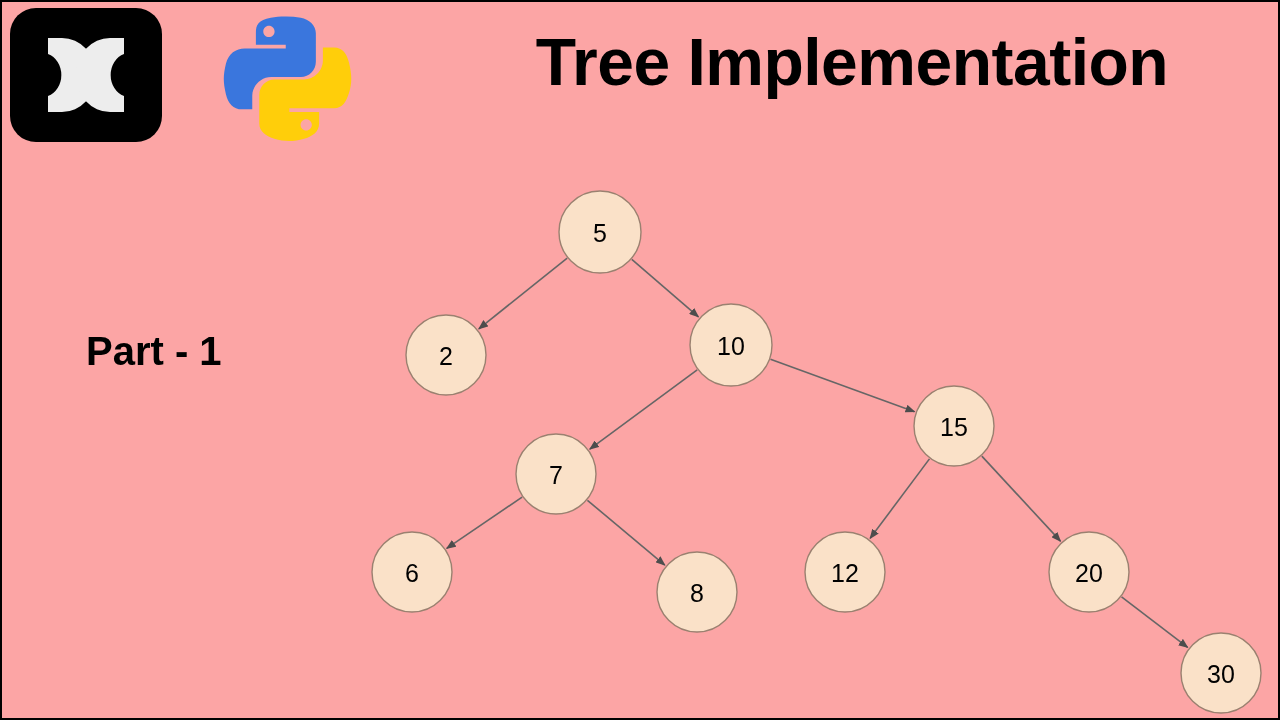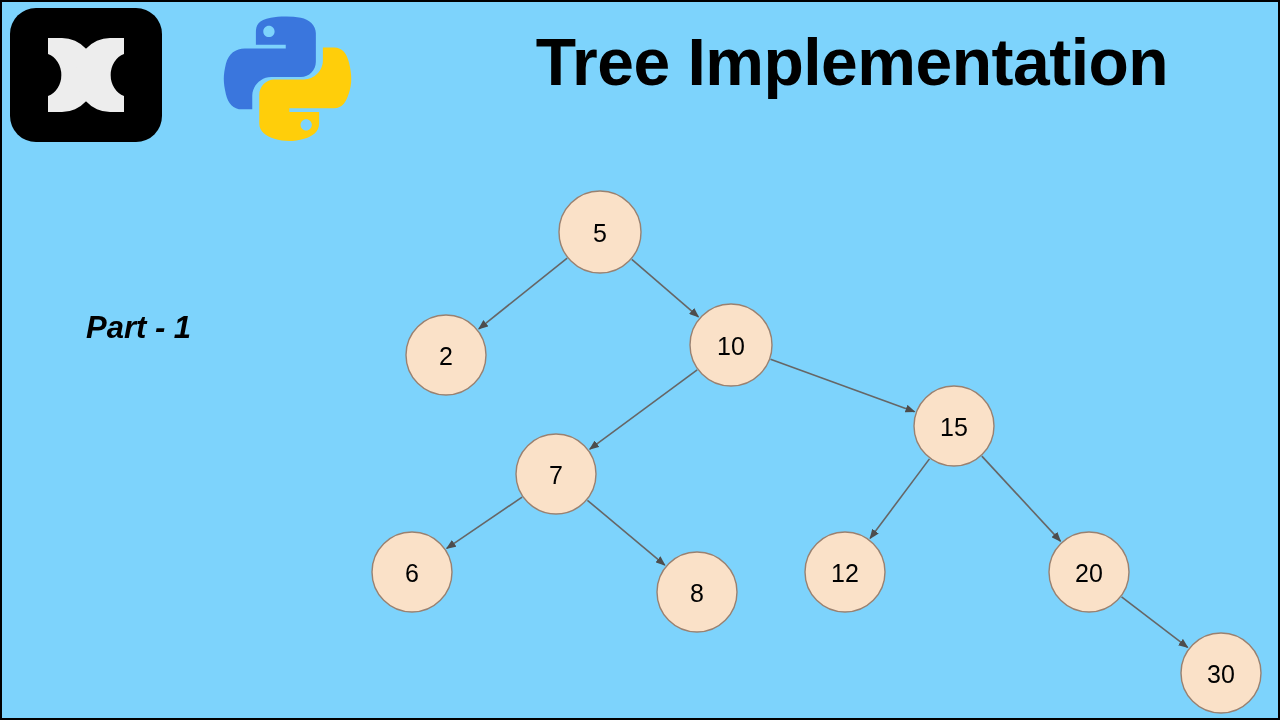--- a/index.html
+++ b/index.html
@@ -11,21 +11,21 @@
   body {
     width: 1280px;
     height: 720px;
     overflow: hidden;
     font-family: "Liberation Sans", sans-serif;
   }
   #slide {
     position: relative;
     width: 1280px;
     height: 720px;
-    background: #7dd3fc;
+    background: #fca5a5;
     box-sizing: border-box;
     border: 2px solid #000000;
     overflow: hidden;
   }
 
   
   #logo-row {
     position: absolute;
     left: 8px;
     top: 6px;
@@ -62,28 +62,27 @@
     font-family: "Liberation Sans", sans-serif;
     font-weight: bold;
     font-size: 66px;
     line-height: 76px;
     letter-spacing: -0.5px;
     white-space: nowrap;
   }
   #part-label {
     position: absolute;
     left: 84px;
-    top: 302px;
+    top: 325px;
     color: #000000;
     font-family: "Liberation Sans", sans-serif;
     font-weight: bold;
-    font-size: 31px;
+    font-size: 40px;
     line-height: 48px;
     white-space: nowrap;
-    font-style: italic;
   }
 
   
   #tree-canvas {
     position: absolute;
     left: 0;
     top: 0;
     width: 1280px;
     height: 720px;
   }

